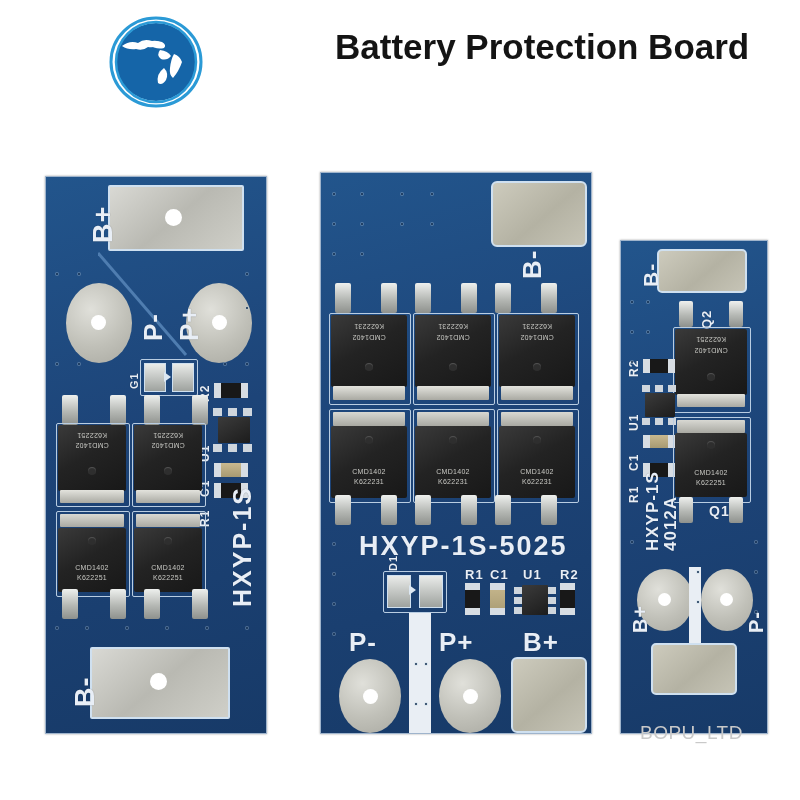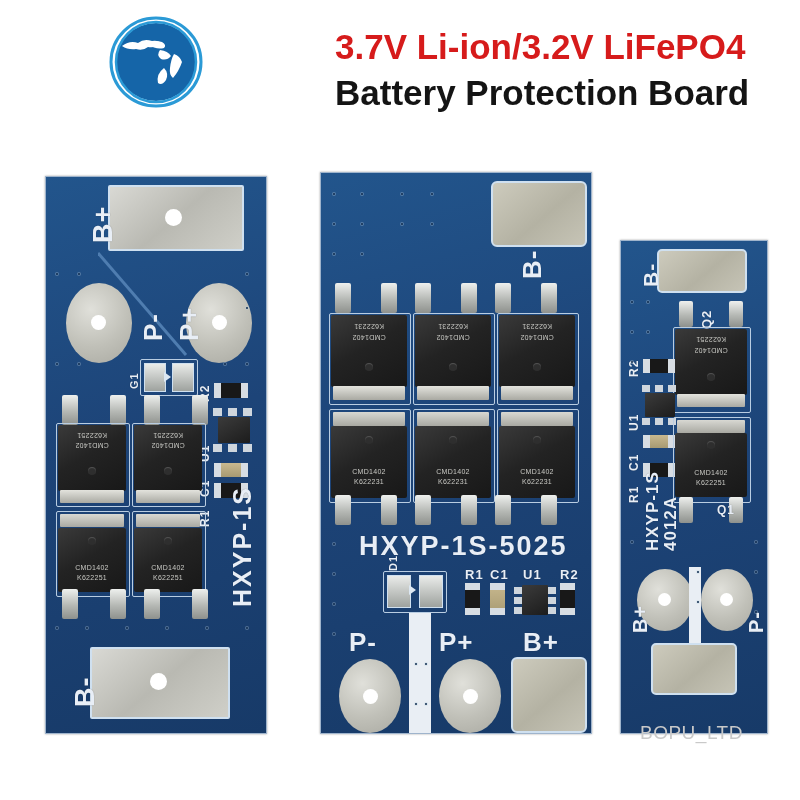--- a/index.html
+++ b/index.html
@@ -67,21 +67,20 @@
         <path d="M25 40 q6 -3 13 -1 q4 7 -2 10 q-8 2 -11 -9z" fill="#ffffff" opacity="0"></path>
         <path d="M72 38 q6 2 8 8 q-3 9 -9 16 q-4 -3 -3 -10 q1 -9 4 -14z" fill="#ffffff"></path>
         <path d="M40 50 q8 -2 12 4 q2 9 -3 16 q-7 3 -11 -6 q-2 -10 2 -14z" fill="#ffffff" opacity="0"></path>
         <path d="M62 52 q5 5 2 12 q-4 6 -8 3 q-2 -9 6 -15z" fill="#ffffff"></path>
         <circle cx="54" cy="46" r="40" fill="none" stroke="#2b9ad6" stroke-width="2.5"></circle>
       </svg>
     </div>
   </div>
 
   <div id="title-block">
-    <div id="title-line1">3.7V Li-ion/3.2V LiFePO4</div>
     <div id="title-line2">Battery Protection Board</div>
   </div>
 </div>
 
 <div class="pcb" id="b1" style="left:45px;top:176px;width:220px;height:556px;">
 
   <div class="pad-rect" style="left:62px;top:8px;width:132px;height:62px;"></div>
   <div class="pad-hole" style="left:119px;top:32px;width:17px;height:17px;"></div>
   <div class="silk rot90" style="left:42px;top:66px;font-size:27px;">B+</div>
 
@@ -366,21 +365,21 @@
 
   <div class="mos-slot" style="left:52px;top:176px;width:76px;height:84px;"></div>
   <div class="mos-tab" style="left:56px;top:179px;width:68px;height:13px;"></div>
   <div class="mosfet" style="left:54px;top:192px;width:72px;height:64px;">
     <div class="mos-dot" style="left:32px;top:8px;"></div>
     <div class="mos-txt" style="left:0;top:36px;">CMD1402</div>
     <div class="mos-txt" style="left:0;top:46px;">K622251</div>
   </div>
   <div class="solder-lug" style="left:58px;top:256px;width:14px;height:26px;"></div>
   <div class="solder-lug" style="left:108px;top:256px;width:14px;height:26px;"></div>
-  <div class="silk" style="left:96px;top:262px;font-size:12px;">Q1</div>
+  <div class="silk" style="left:88px;top:262px;font-size:14px;">Q1</div>
 
   <div class="silk rot90" style="left:22px;top:310px;font-size:17px;letter-spacing:1px;">HXYP-1S</div>
   <div class="silk rot90" style="left:40px;top:310px;font-size:17px;letter-spacing:1px;">4012A</div>
 
   <div class="pad-circle" style="left:16px;top:328px;width:56px;height:62px;"></div>
   <div class="pad-hole" style="left:37px;top:352px;width:13px;height:13px;"></div>
   <div class="pad-circle" style="left:80px;top:328px;width:52px;height:62px;"></div>
   <div class="pad-hole" style="left:99px;top:352px;width:13px;height:13px;"></div>
   <div class="trace" style="left:68px;top:326px;width:12px;height:120px;"></div>
 

